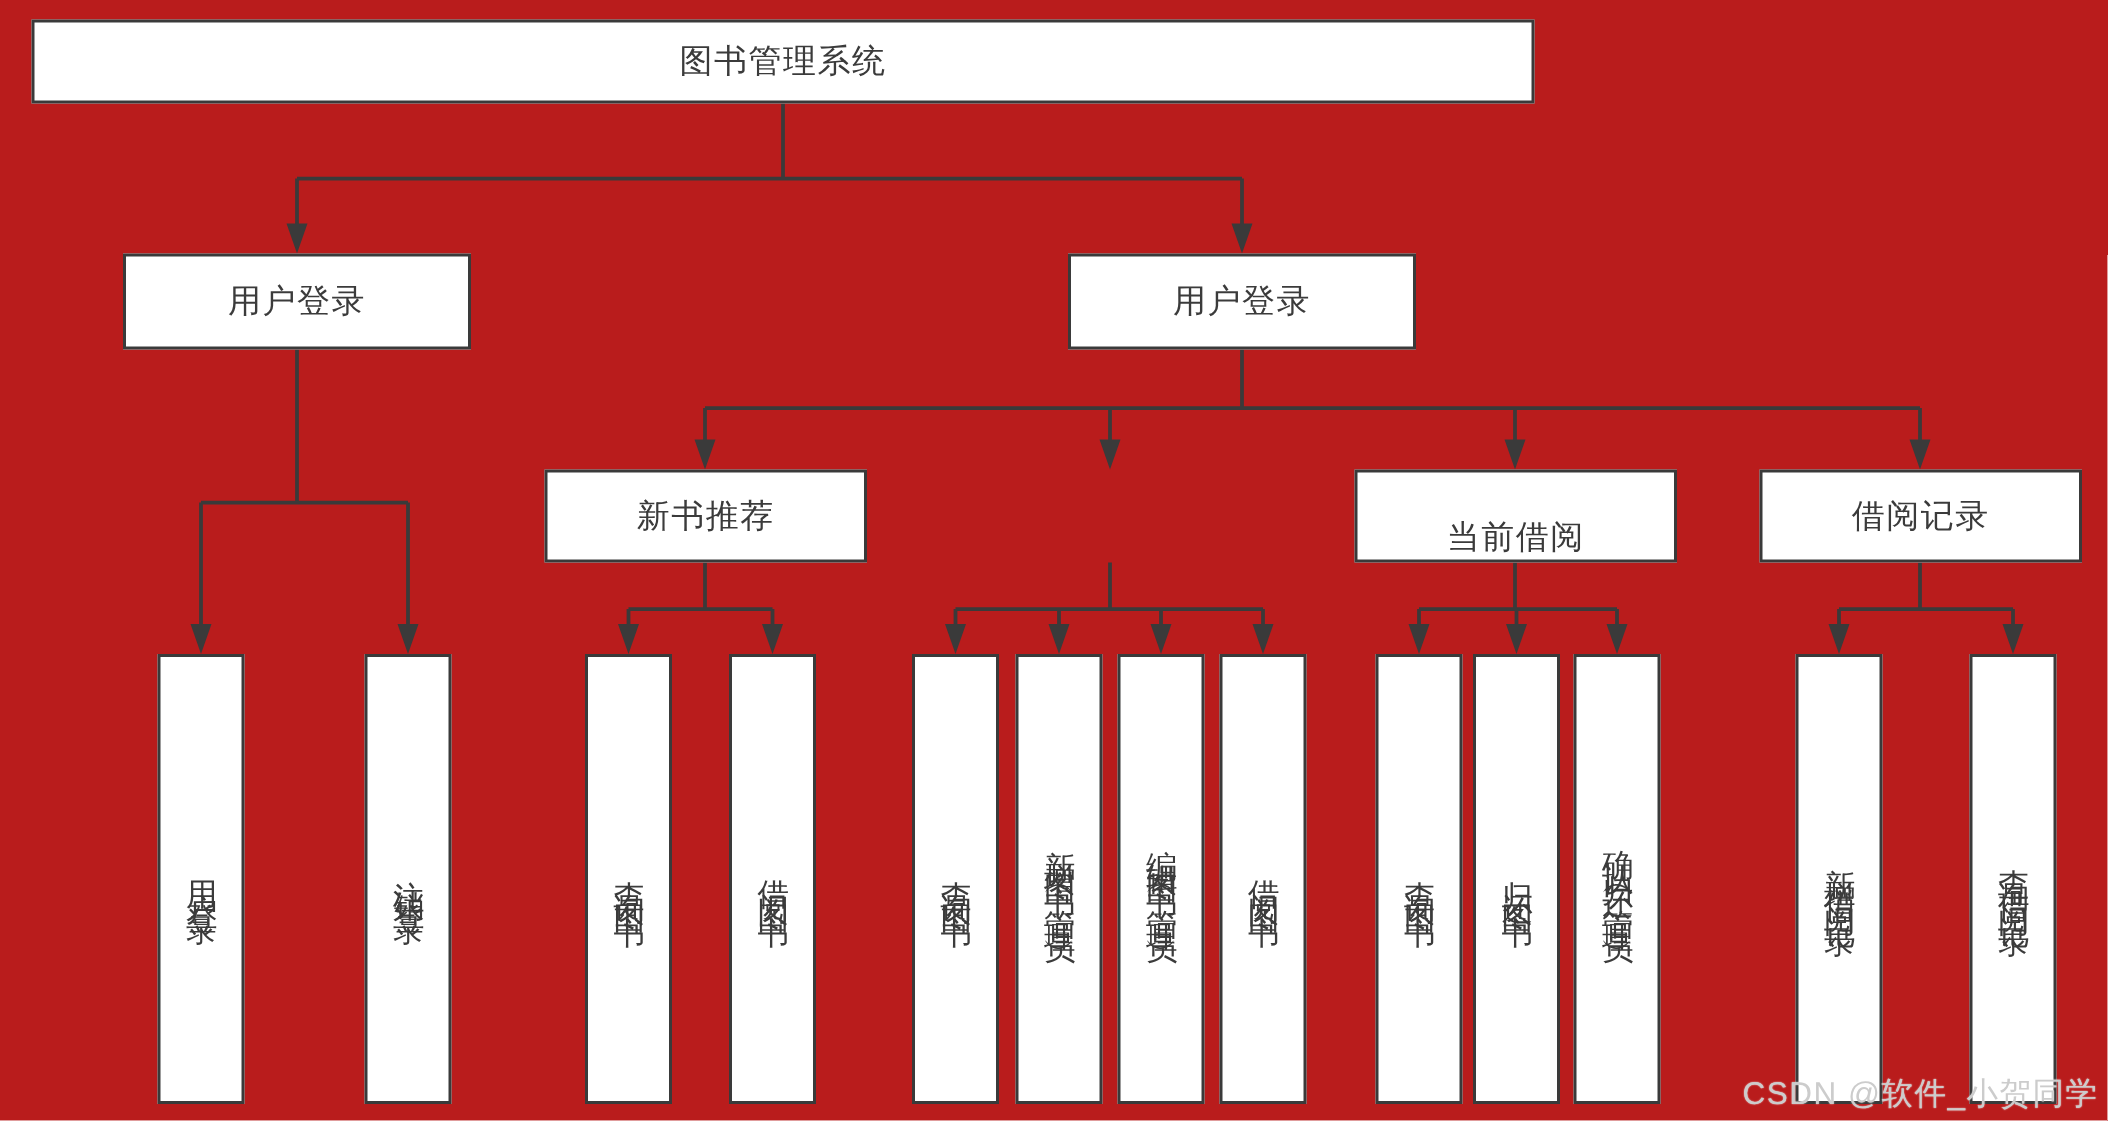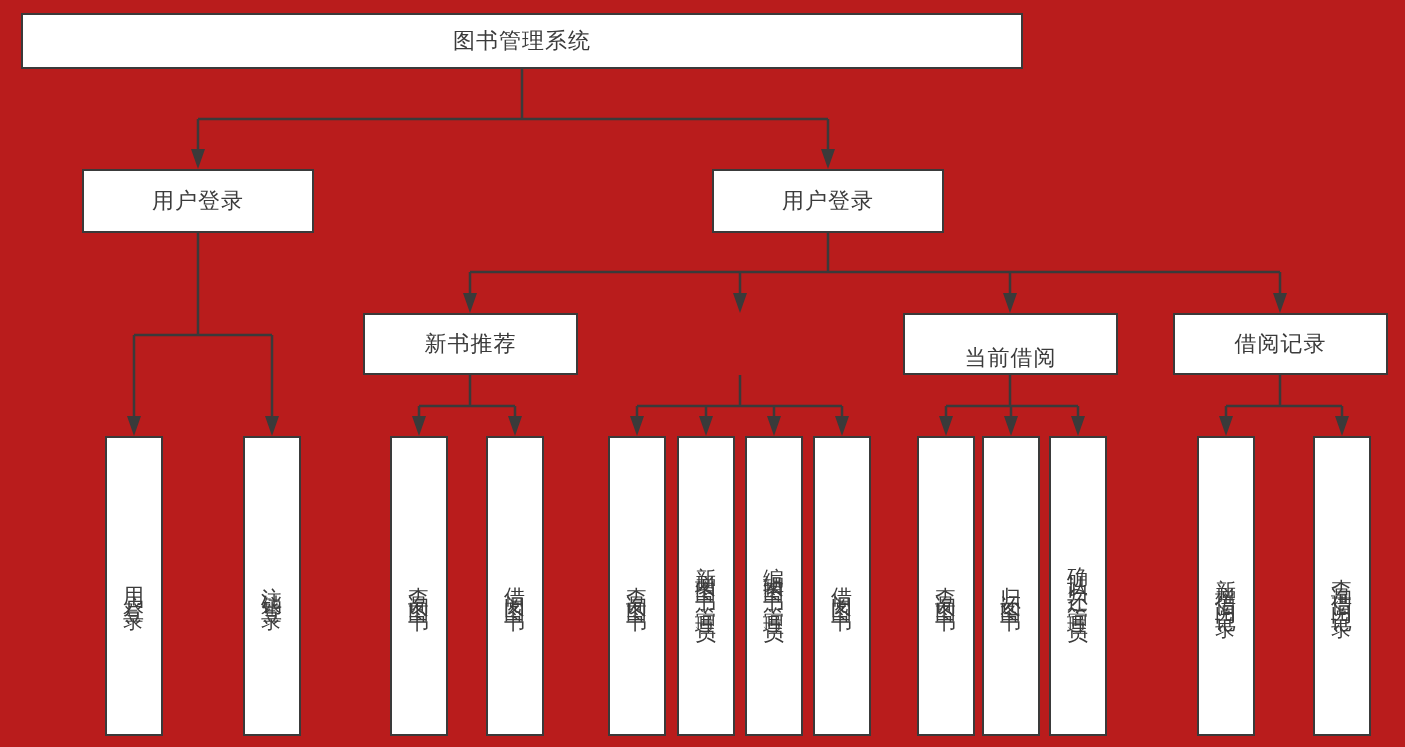--- a/index.html
+++ b/index.html
@@ -171,14 +171,15 @@
   <div class="node leaf" style="left:1049px">
     <span class="vtext">确认归还（管理员）</span>
   </div>
   <div class="node leaf" style="left:1197px">
     <span class="vtext">新增借阅记录</span>
   </div>
   <div class="node leaf" style="left:1313px">
     <span class="vtext">查询借阅记录</span>
   </div>
 
+  <div class="watermark">CSDN @软件_小贺同学</div>
 
 </div>
 
 </body></html>

